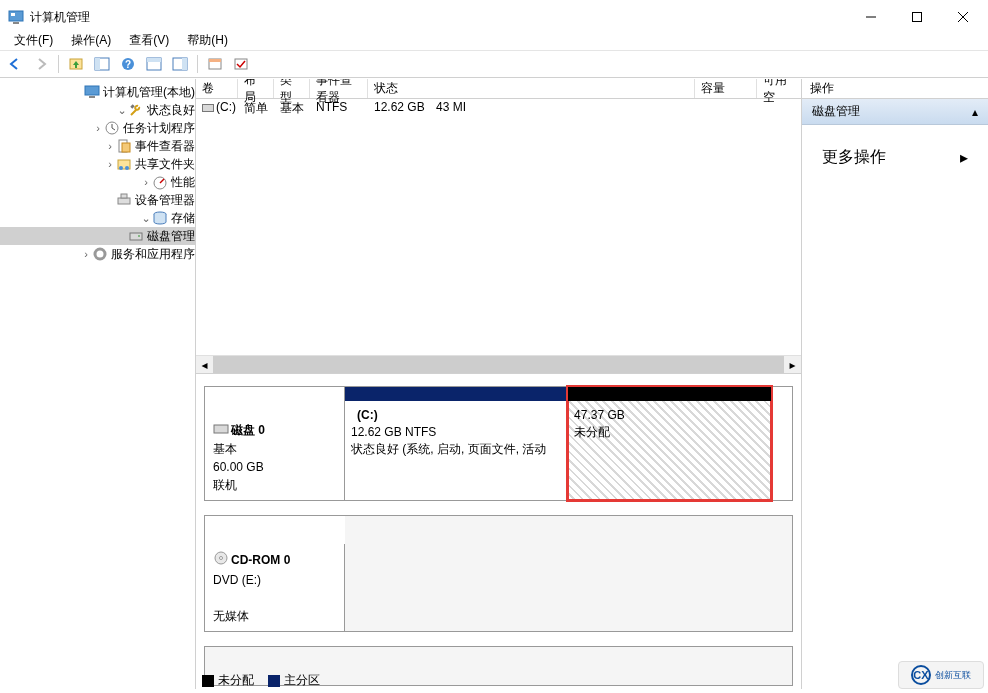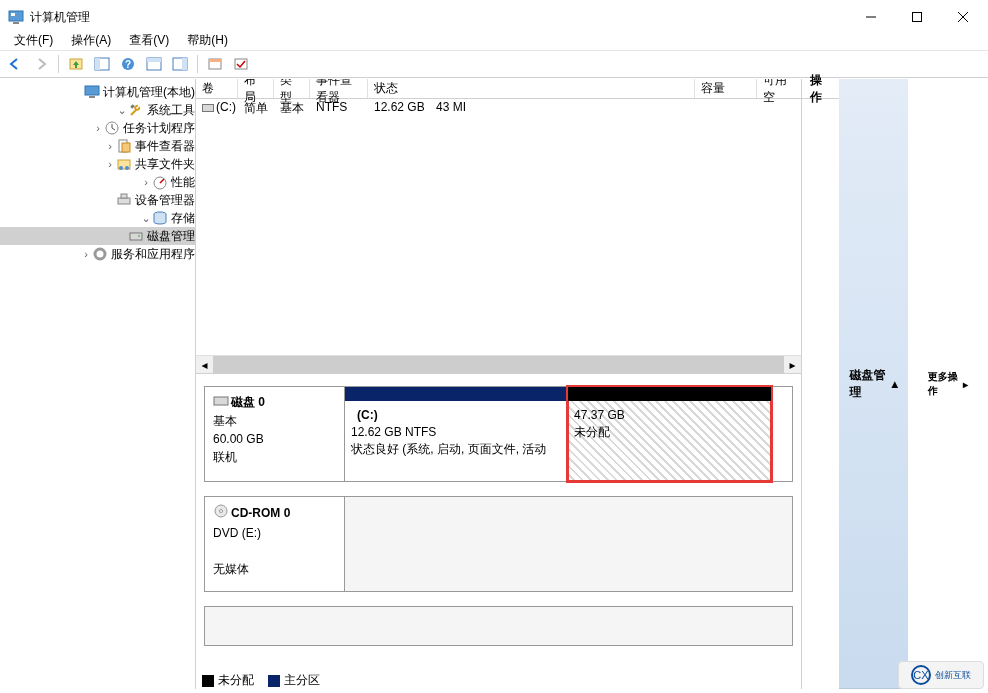--- a/index.html
+++ b/index.html
@@ -37,43 +37,43 @@
 .vol-row { display:flex; height:18px; }
 .vol-row .col { padding: 1px 6px; border-right: 1px solid transparent; white-space:nowrap; overflow:hidden;}
 
 .hscroll { height: 18px; background: #f0f0f0; display:flex; align-items:center; border-top:1px solid #e0e0e0;}
 .hscroll .arrow { width:17px; height:17px; background:#f0f0f0; display:flex; align-items:center; justify-content:center; }
 .hscroll .track { flex:1; background:#e8e8e8; height:17px; position:relative;}
 .hscroll .thumb { position:absolute; left:0; top:0; bottom:0; width:100%; background:#cdcdcd;}
 
 .graphical { flex:1; background:#fff; padding: 12px 8px 0 8px; overflow:hidden; border-top:1px solid #d0d0d0;}
 .disk-row { display:flex; border:1px solid #999; margin-bottom:14px; min-height:96px;}
-.disk-info { width:140px; border-right:1px solid #999; padding:6px 8px; font-size:12px; line-height:1.5;}
+.disk-info { width:140px; border-right:1px solid #999; padding:6px 8px; font-size:12px; line-height:1.5;margin-top:28px;}
 .disk-info .dn { font-weight:bold; }
 .disk-info .dicon { display:inline-block; width:18px; vertical-align:middle;}
 .disk-parts { flex:1; display:flex; }
 .part { border:1px solid #999; margin:-1px 0 -1px -1px; position:relative; padding:20px 6px 6px 6px; font-size:12px; line-height:1.4; }
 .part .stripe { position:absolute; top:0; left:0; right:0; height:14px; }
 .part.primary .stripe { background:#0a246a; }
 .part.unalloc .stripe { background:#000; }
 .part.unalloc { background: repeating-linear-gradient(45deg,#fff,#fff 4px,#d8d8d8 4px,#d8d8d8 6px);}
 .part.sel-red { outline: 3px solid #e53935; outline-offset:-2px;}
 .disk-parts.empty { background:#f5f5f5;}
 
 .legend { position:absolute; bottom:4px; left:202px; display:flex; gap:14px; font-size:12px; align-items:center;}
 .legend .box { width:12px; height:12px; display:inline-block; margin-right:4px; vertical-align:middle;}
 
 
-.right { width: 186px; display:flex; font-weight:bold;}
+.right { width: 186px; display:flex; flex-direction:column;}
 .right .hd { height:20px; padding:2px 8px; border-bottom:1px solid #d0d0d0; font-size:12px; display:flex; align-items:center;}
 .right .sect { background: linear-gradient(#e3ecf7,#c9dbef); padding:4px 10px; font-size:12px; border-bottom:1px solid #b8c8da; display:flex; justify-content:space-between; align-items:center;}
-.right .item { padding:6px 20px; font-size:10px; display:flex; justify-content:space-between; align-items:center;}
+.right .item { padding:22px 20px; font-size:16px; display:flex; justify-content:space-between; align-items:center;}
 
 .watermark { position:absolute; right:4px; bottom:4px; width:86px; height:28px; background:#f4f4f4; border:1px solid #ddd; border-radius:4px; display:flex; align-items:center; justify-content:center; font-size:9px; color:#0a4d9e; gap:4px;}
-.watermark .circ { width:20px; height:20px; border:2px solid #0a4d9e; border-radius:50%; display:flex; align-items:center; justify-content:center; font-weight:normal; font-size:11px;}
+.watermark .circ { width:20px; height:20px; border:2px solid #0a4d9e; border-radius:50%; display:flex; align-items:center; justify-content:center; font-weight:bold; font-size:11px;}
 </style>
 </head>
 <body>
 
 <div class="titlebar">
   <span class="appicon">
     <svg viewBox="0 0 16 16">
         <rect x="1" y="2" width="14" height="10" fill="#5b9bd5" stroke="#2e75b6"></rect>
         <rect x="3" y="4" width="4" height="3" fill="#fff"></rect>
         <rect x="5" y="13" width="6" height="2" fill="#888"></rect>
@@ -175,21 +175,21 @@
       <span class="lbl">计算机管理(本地)</span>
     </div>
     <div class="tree-row" style="padding-left:8px;">
       <span class="tw">⌄</span>
       <span class="ic">
           <svg width="16" height="16">
             <path d="M3 13 L8 8 M11 5 A2 2 0 1 1 10 4" stroke="#d4a017" stroke-width="2" fill="none"></path>
             <path d="M4 3 L6 5 M3 4 L5 6" stroke="#777" stroke-width="2"></path>
           </svg>
         </span>
-      <span class="lbl">系统工具</span>
+      <span class="lbl">状态良好</span>
     </div>
     <div class="tree-row" style="padding-left:26px;">
       <span class="tw">›</span>
       <span class="ic">
           <svg width="16" height="16">
             <circle cx="8" cy="8" r="6" fill="#fff" stroke="#888"></circle>
             <path d="M8 4 V8 L11 10" stroke="#555" fill="none"></path>
           </svg>
         </span>
       <span class="lbl">任务计划程序</span>

